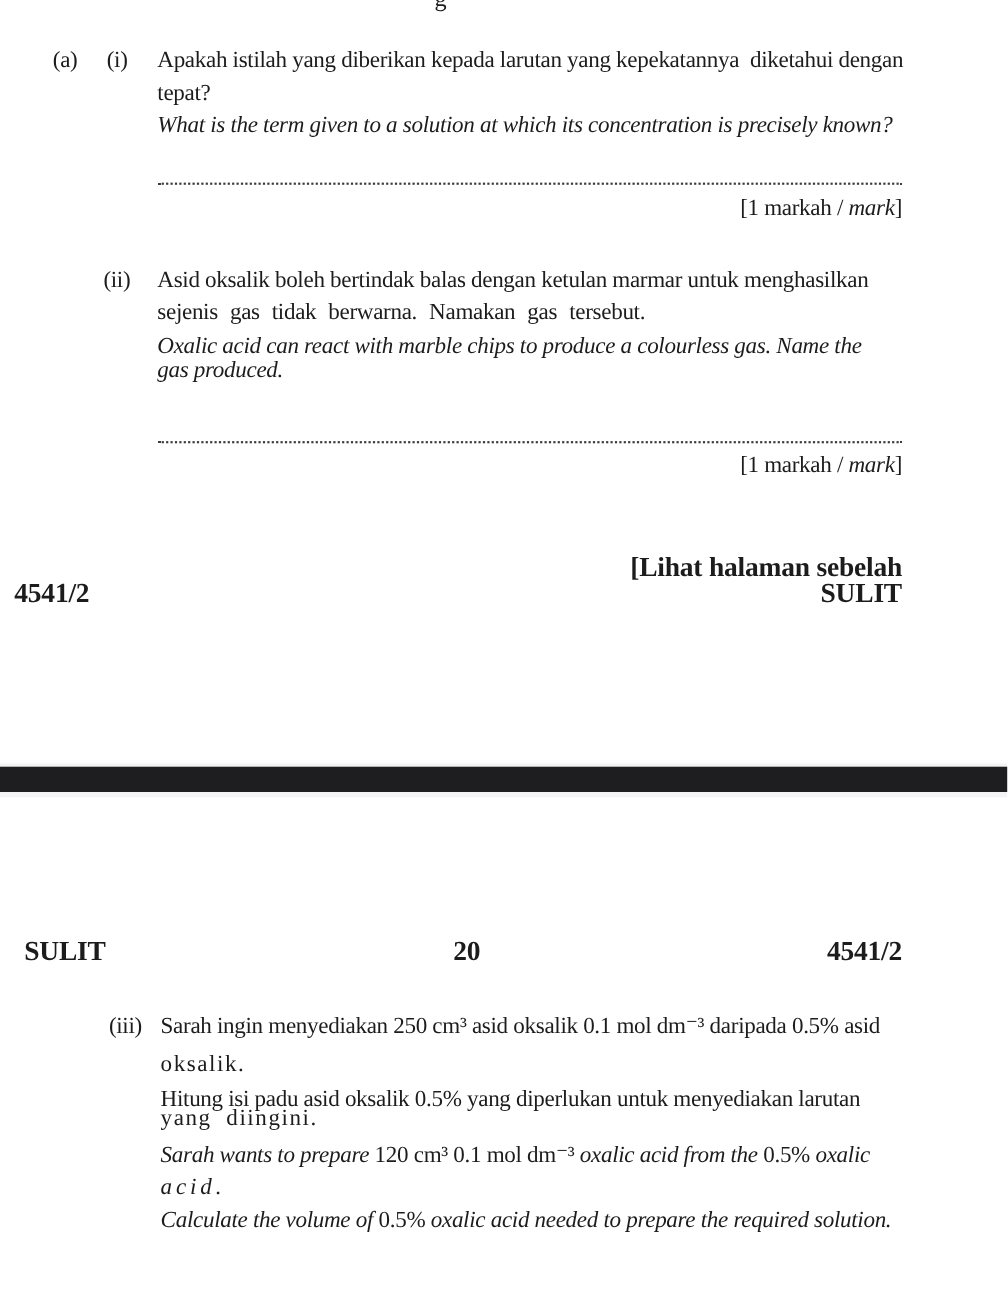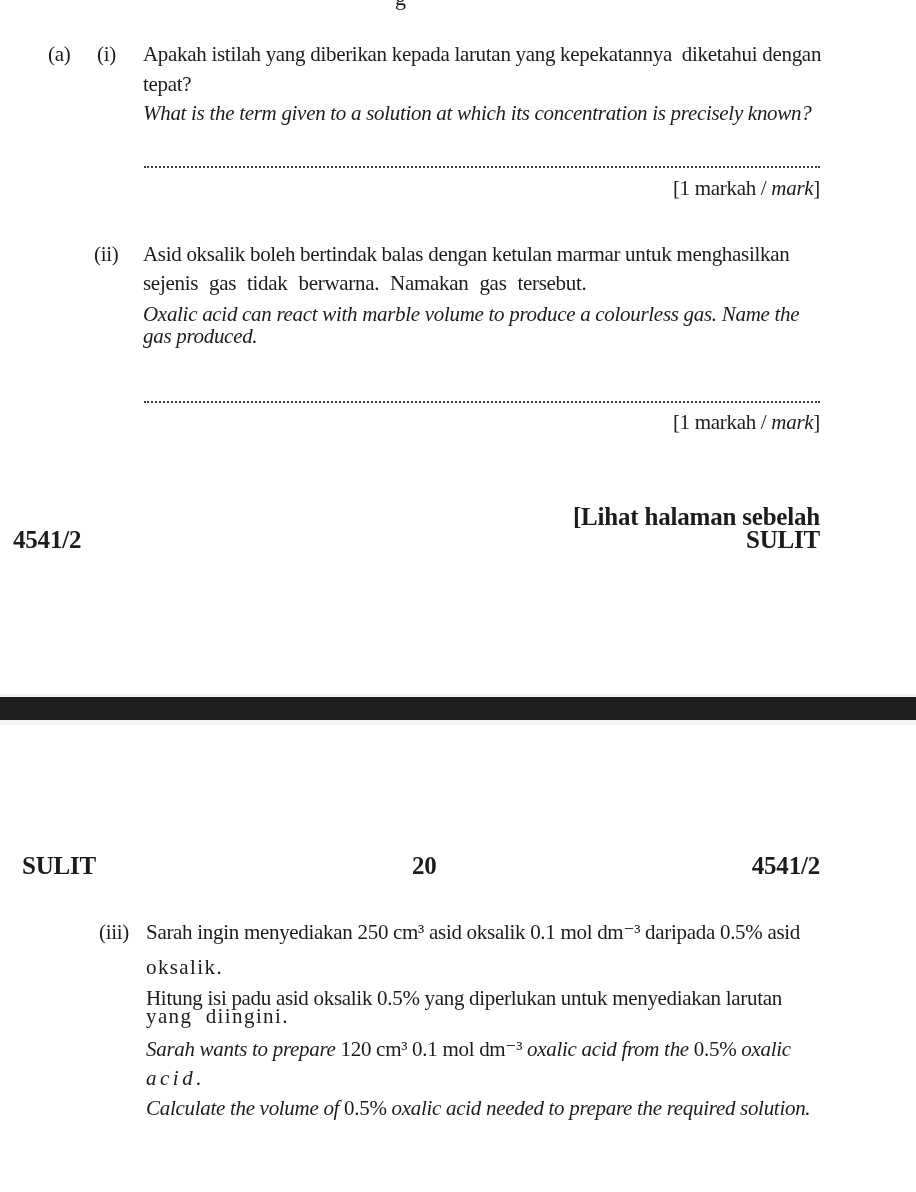--- a/index.html
+++ b/index.html
@@ -50,21 +50,21 @@
     <div class="abs" style="left:143px; top:72px;">tepat?</div>
     <div class="abs it" style="left:143px; top:101px;">What is the term given to a solution at which its concentration is precisely known?</div>
 
     <div class="dotted-line" style="left:144px; top:157px; width:676px;"></div>
 
     <div class="right-anchor" style="top:176px;"><span class="rm">[1 markah / </span><span class="it">mark</span><span class="rm">]</span></div>
 
     <div class="abs" style="left:94px; top:242px;">(ii)</div>
     <div class="abs" style="left:143px; top:242px;">Asid oksalik boleh bertindak balas dengan ketulan marmar untuk menghasilkan</div>
     <div class="abs wordspace" style="left:143px; top:271px;">sejenis gas tidak berwarna. Namakan gas tersebut.</div>
-    <div class="abs it" style="left:143px; top:302px;">Oxalic acid can react with marble volume to produce a colourless gas. Name the</div>
+    <div class="abs it" style="left:143px; top:302px;">Oxalic acid can react with marble chips to produce a colourless gas. Name the</div>
     <div class="abs it" style="left:143px; top:324px;">gas produced.</div>
 
     <div class="dotted-line" style="left:144px; top:392px; width:676px;"></div>
 
     <div class="right-anchor" style="top:410px;"><span class="rm">[1 markah / </span><span class="it">mark</span><span class="rm">]</span></div>
 
     <div class="right-anchor bold" style="top:503px;">[Lihat halaman sebelah</div>
     <div class="abs bold" style="left:13px; top:526px;">4541/2</div>
     <div class="right-anchor bold" style="top:526px;">SULIT</div>
   </div>

